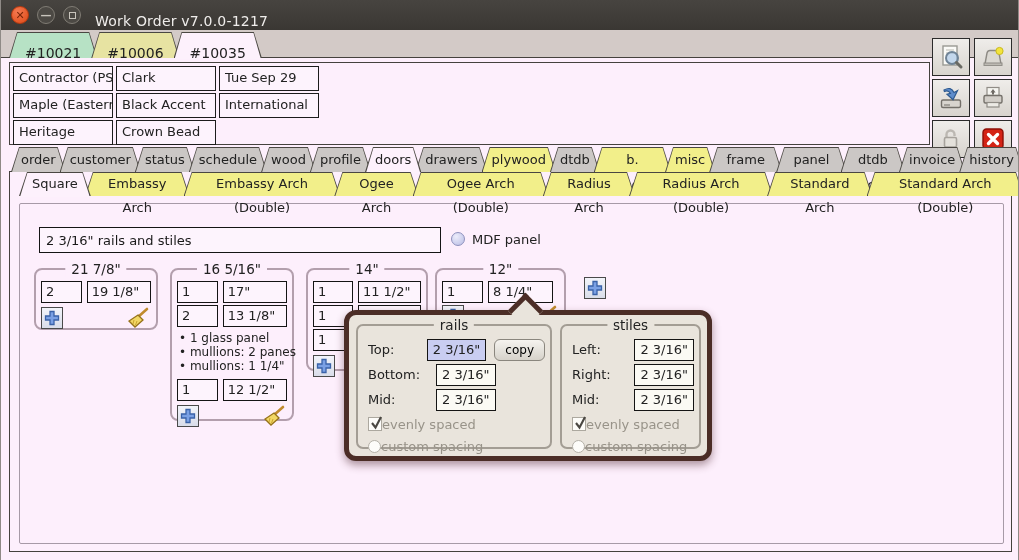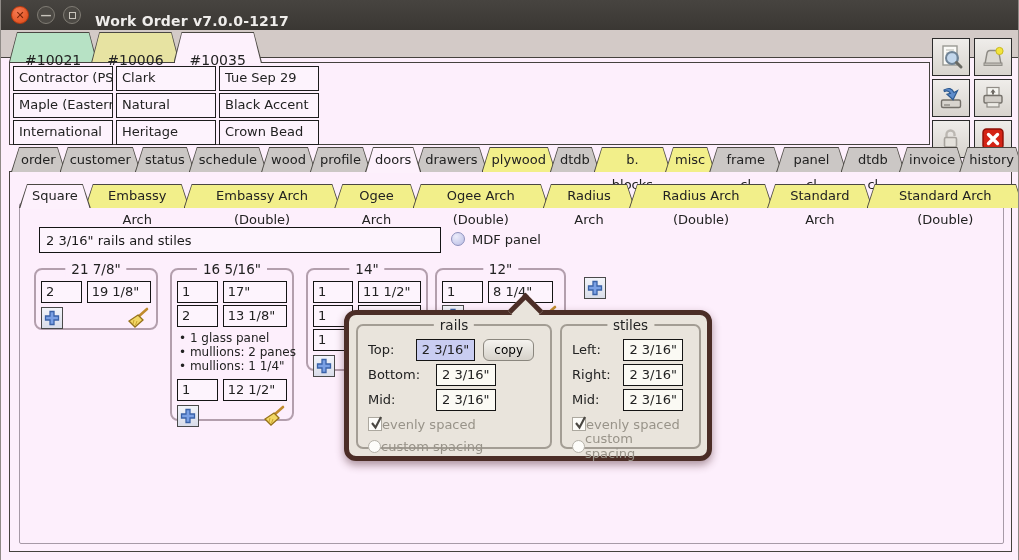--- a/index.html
+++ b/index.html
@@ -20,29 +20,29 @@
     background: linear-gradient(#474440,#3a3733);
     display:flex; align-items:center;
   }
   .winbtn { width:18px; height:18px; border-radius:50%; margin-left:8px;
     display:flex; align-items:center; justify-content:center;
     font-size:11px; font-weight:bold; cursor:default; }
   .winbtn.close { background: radial-gradient(circle at 35% 30%, #f57a52, #dd4814);
     border:1px solid #b83a10; color:#7c2507; margin-left:10px;}
   .winbtn.minmax { background:#4c4944; border:1.5px solid #807c74; color:#c8c4bc; }
   .maxglyph { width:7px; height:7px; border:1.5px solid #c8c4bc; display:block; }
-  .wintitle { color:#efedeb; font-weight:bold; font-size:14px; margin-left:14px; letter-spacing:.2px;margin-top:11px; }
+  .wintitle { color:#efedeb; font-weight:normal; font-size:14px; margin-left:14px; letter-spacing:.2px;margin-top:11px; }
 
   
   .orderstrip {
     position:absolute; left:0; top:30px; width:1019px; height:28px;
     background:#d3cac7; border-bottom:1px solid #45423e;
   }
   .otabs { position:absolute; left:8px; top:2px; display:flex; height:26px; }
-  .ttab { position:relative; padding:15px 16px; margin-right:-6px; text-align:center; }
+  .ttab { position:relative; padding:8px 16px; margin-right:-6px; text-align:center; }
   .ttab b { position:relative; z-index:2; font-weight:normal; }
   .ttab::before { content:""; position:absolute; inset:0;
     background:#4a4742; clip-path:polygon(8px 0,calc(100% - 8px) 0,100% 100%,0 100%); }
   .ttab::after { content:""; position:absolute; inset:1px 1px 0 1px;
     clip-path:polygon(7.4px 0,calc(100% - 7.4px) 0,100% 100%,0 100%); background:#cbc7c5; }
   .otabs .ttab { height:26px; line-height:26px; font-size:14px; }
   .ttab.green::after  { background:#b7e2c5; }
   .ttab.khaki::after  { background:#e7e3a2; }
   .ttab.active::after { background:#fdf1fc; inset:1px 1px -1px 1px; }
   .ttab.active { z-index:5; }
@@ -74,21 +74,21 @@
 
   
   .maintabs { position:absolute; left:10px; top:147px; display:flex; height:35px; z-index:6; }
   .maintabs .ttab { height:25px; line-height:25px; font-size:13px; padding:0 10px; margin-right:-6px; }
 
   
   .outerpanel { position:absolute; left:8px; top:171px; width:1003px; height:381px;
     border:1px solid #45423e; }
 
   
-  .styletabs { position:absolute; left:18px; top:184px; display:flex; height:24px; z-index:6; }
+  .styletabs { position:absolute; left:18px; top:172px; display:flex; height:24px; z-index:6; }
   .styletabs .ttab { height:24px; line-height:24px; font-size:13px; padding:0 13px; margin-right:-6px; }
 
   
   .innerpanel { position:absolute; left:18px; top:203px; width:985px; height:341px;
     border:1px solid #a79aa7; border-radius:2px; }
 
   
   .summary-input {
     position:absolute; left:38px; top:227px; width:402px; height:26px;
     border:1.5px solid #141414; background:#fdf4fd; font:13px "DejaVu Sans",sans-serif;
@@ -122,21 +122,21 @@
   
   .popup {
     position:absolute; left:343px; top:310px; width:368px; height:151px;
     background:#e9e4dc; border:5px solid #4b2d26; border-radius:12px;
     box-shadow:0 4px 9px rgba(70,30,40,.45); z-index:50;
   }
   .notch { position:absolute; top:-17px; left:164px; width:25px; height:25px;
     background:#e9e4dc; border-top:5px solid #4b2d26; border-left:5px solid #4b2d26;
     transform:rotate(45deg); }
   .pgroup { position:absolute; top:9px; height:125px;
-    border:2px solid #a39d94; border-radius:7px; padding:12px 16px 0 10px; }
+    border:2px solid #a39d94; border-radius:7px; padding:12px 5px 0 10px; }
   .pgroup .gtitle { background:#e9e4dc; }
   .pg-rails { left:7px; width:196px; }
   .pg-stiles { left:211px; width:141px; }
   .prow { display:flex; align-items:center; margin-bottom:2px; height:23px; }
   .plabel { width:68px; font-size:13px; }
   .pfield { border:1.5px solid #141414; background:#fbfaf4; width:60px; height:22px;
     padding:1px 5px; font-size:13px; line-height:18px; white-space:nowrap; }
   .pfield.hl { background:#c9cdf1; }
   .copybtn { margin-left:8px; height:22px; padding:0 10px; font:12px "DejaVu Sans",sans-serif;
     border:1px solid #8a867e; border-radius:6px;
@@ -170,21 +170,20 @@
     <span class="ttab khaki"><b>#10006</b></span>
     <span class="ttab active"><b>#10035</b></span>
   </div>
 </div>
 
 <div class="fieldspanel">
   <div class="hfield">Contractor (PST)</div>
   <div class="hfield">Clark</div>
   <div class="hfield">Tue Sep 29</div>
   <div class="hfield">Maple (Eastern)</div>
-  <div class="hfield">Natural</div>
   <div class="hfield">Black Accent</div>
   <div class="hfield">International</div>
   <div class="hfield">Heritage</div>
   <div class="hfield">Crown Bead</div>
 </div>
 
 <div class="toolbar">
   <div class="toolbtn">
     <svg width="28" height="28" viewBox="0 0 28 28">
       <rect x="6" y="3" width="14" height="19" fill="#fbfbf8" stroke="#9a9a94" stroke-width="1.4"></rect>

